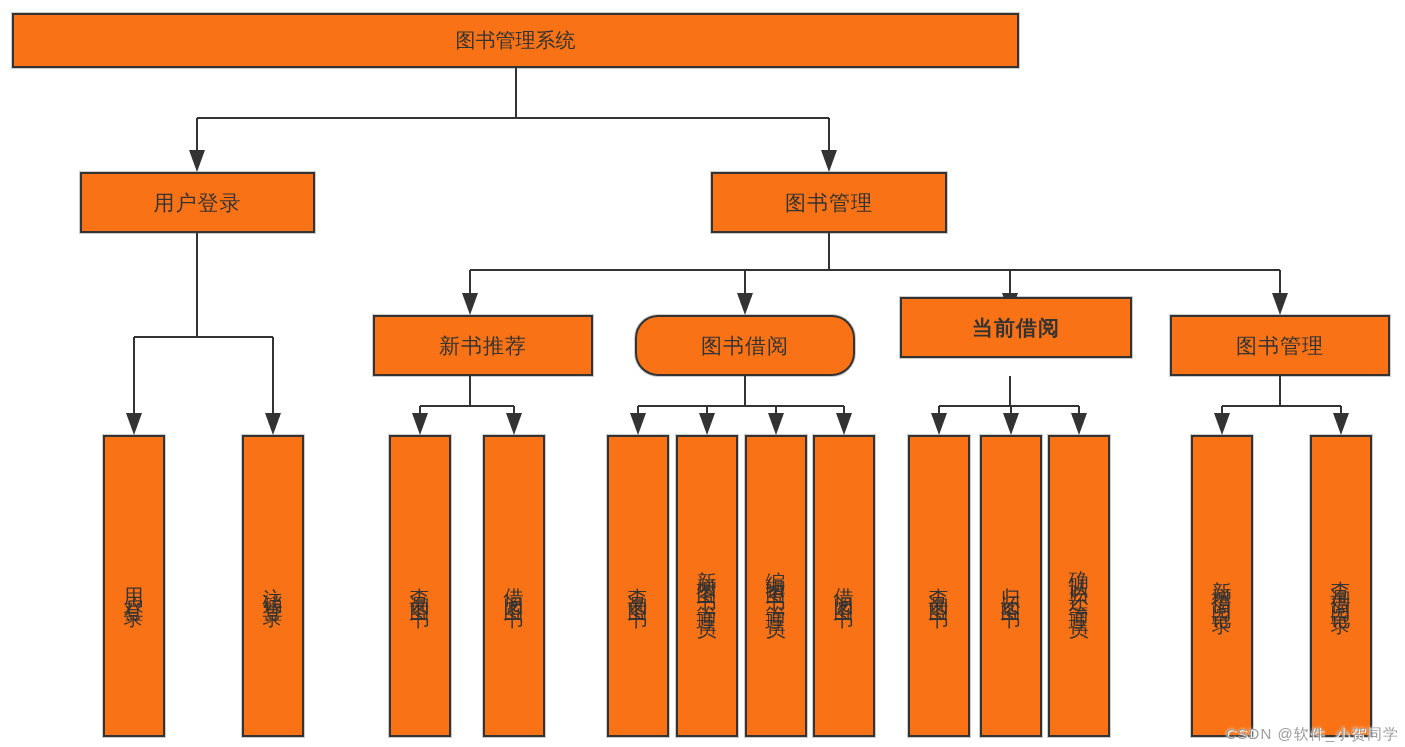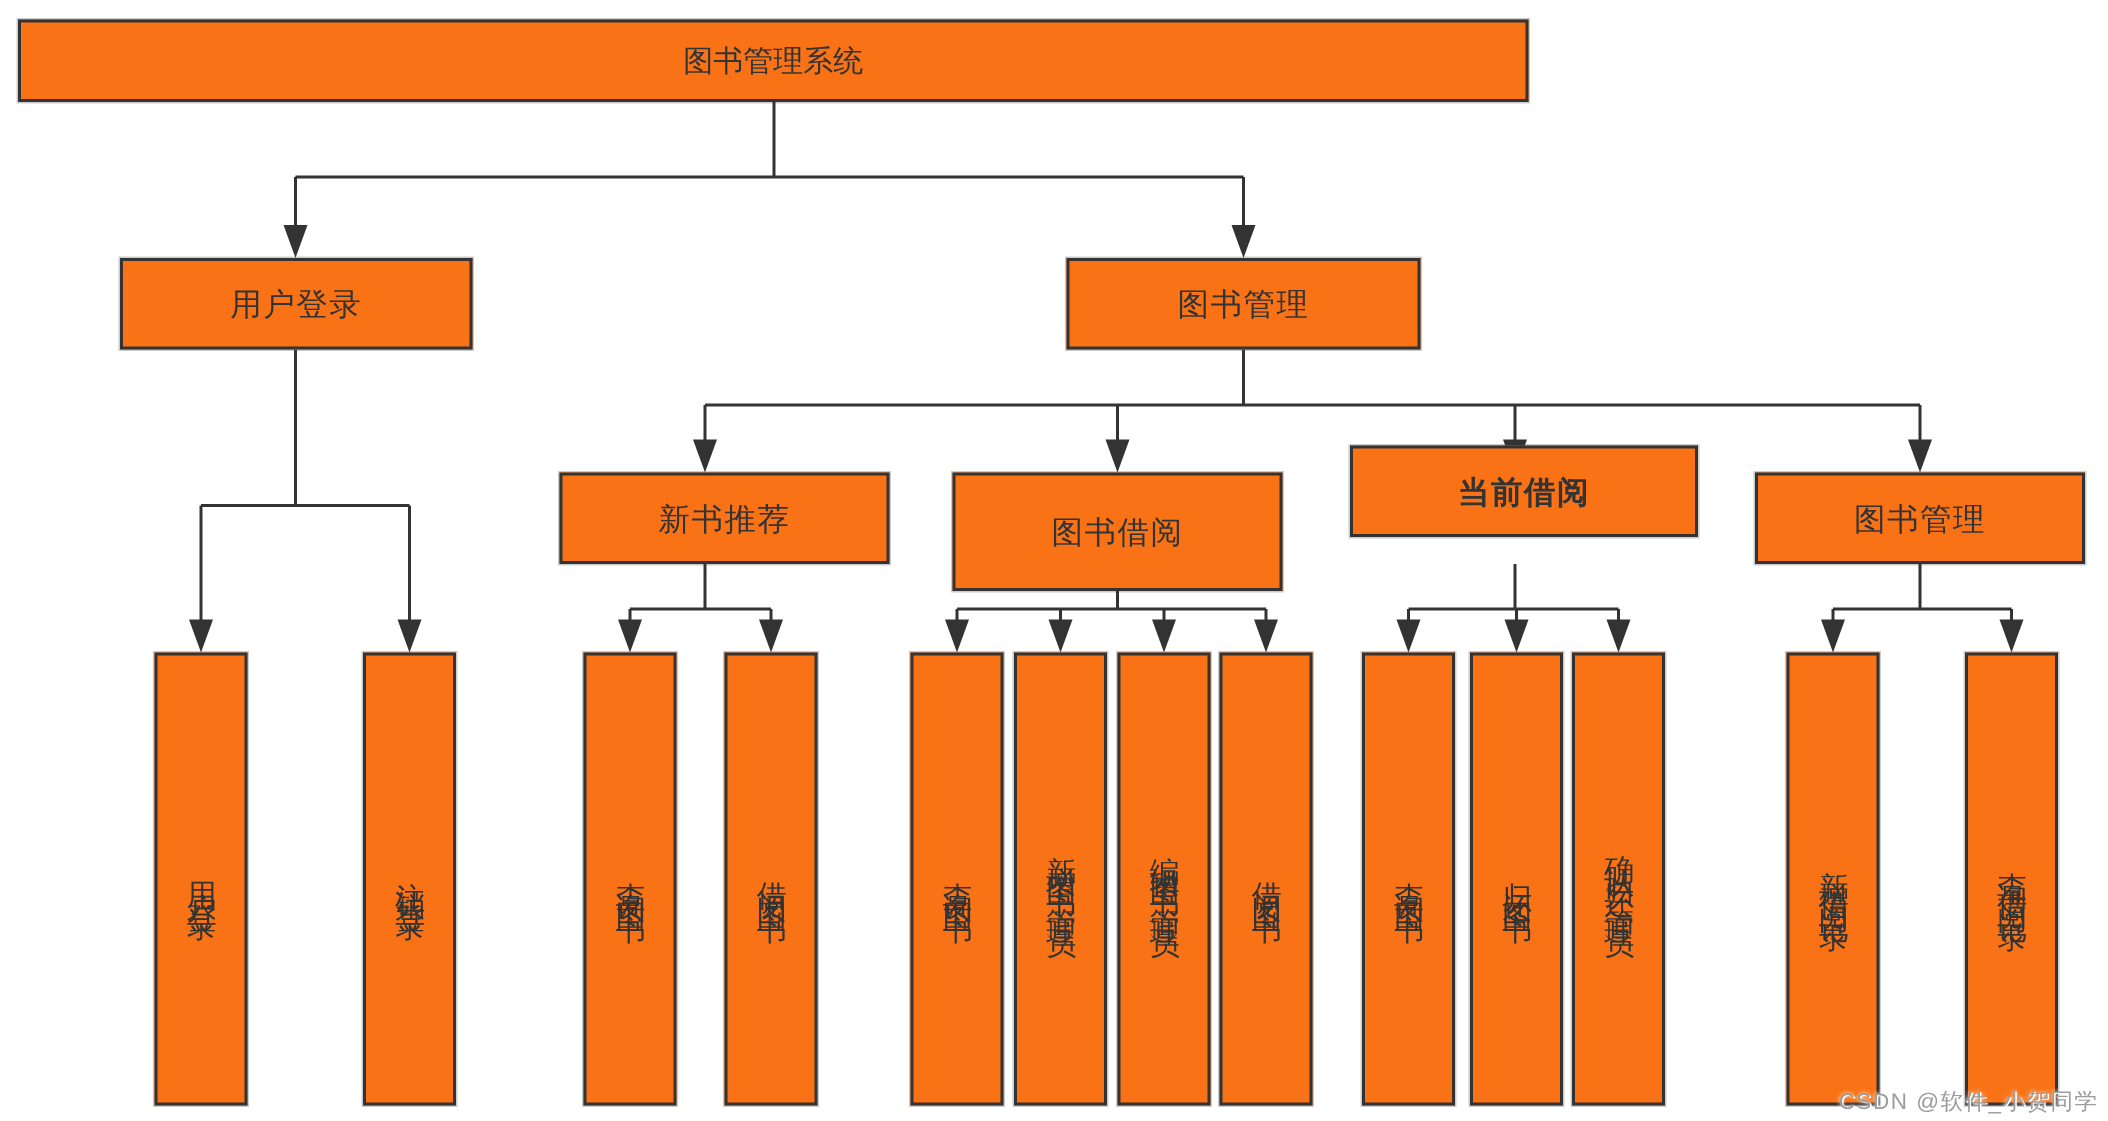--- a/index.html
+++ b/index.html
@@ -112,21 +112,21 @@
   <div class="node h" style="left:80px;top:172px;width:235px;height:61px;">
     <span>用户登录</span>
   </div>
   <div class="node h" style="left:711px;top:172px;width:236px;height:61px;">
     <span>图书管理</span>
   </div>
 
   <div class="node h" style="left:373px;top:315px;width:220px;height:61px;">
     <span>新书推荐</span>
   </div>
-  <div class="node h" style="left:635px;top:315px;width:220px;height:79px;">
+  <div class="node h" style="left:635px;top:315px;width:220px;height:61px;border-radius:23px;">
     <span>图书借阅</span>
   </div>
   <div class="node h" style="left:900px;top:297px;width:232px;height:61px;font-weight:bold;">
     <span>当前借阅</span>
   </div>
   <div class="node h" style="left:1170px;top:315px;width:220px;height:61px;">
     <span>图书管理</span>
   </div>
 
   <div class="node leaf" style="left:103px;top:435px;width:62px;height:302px;">

